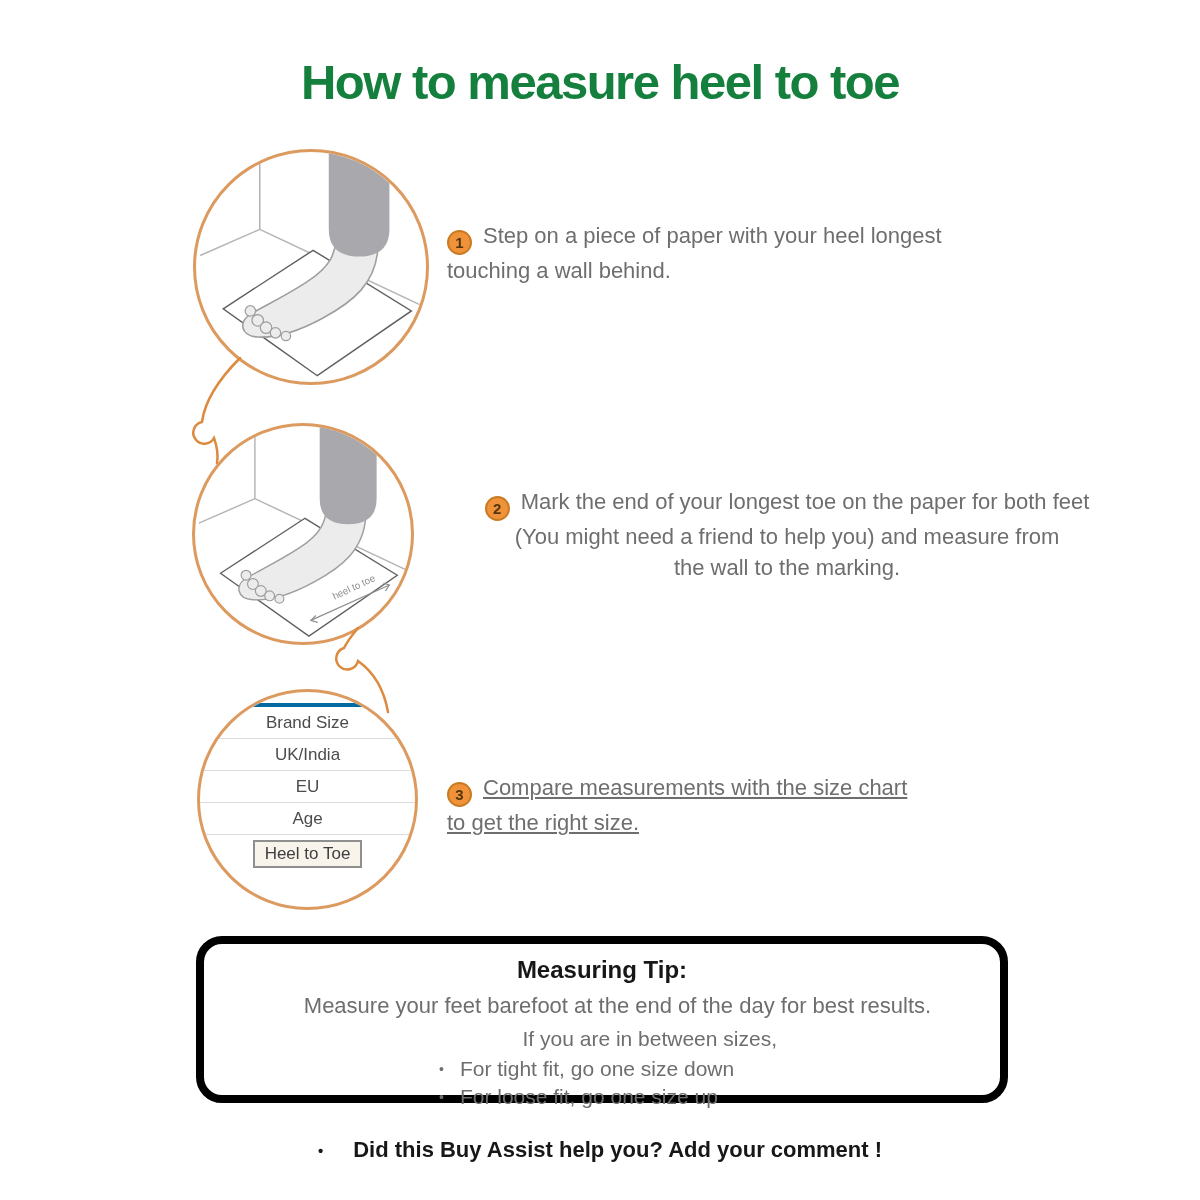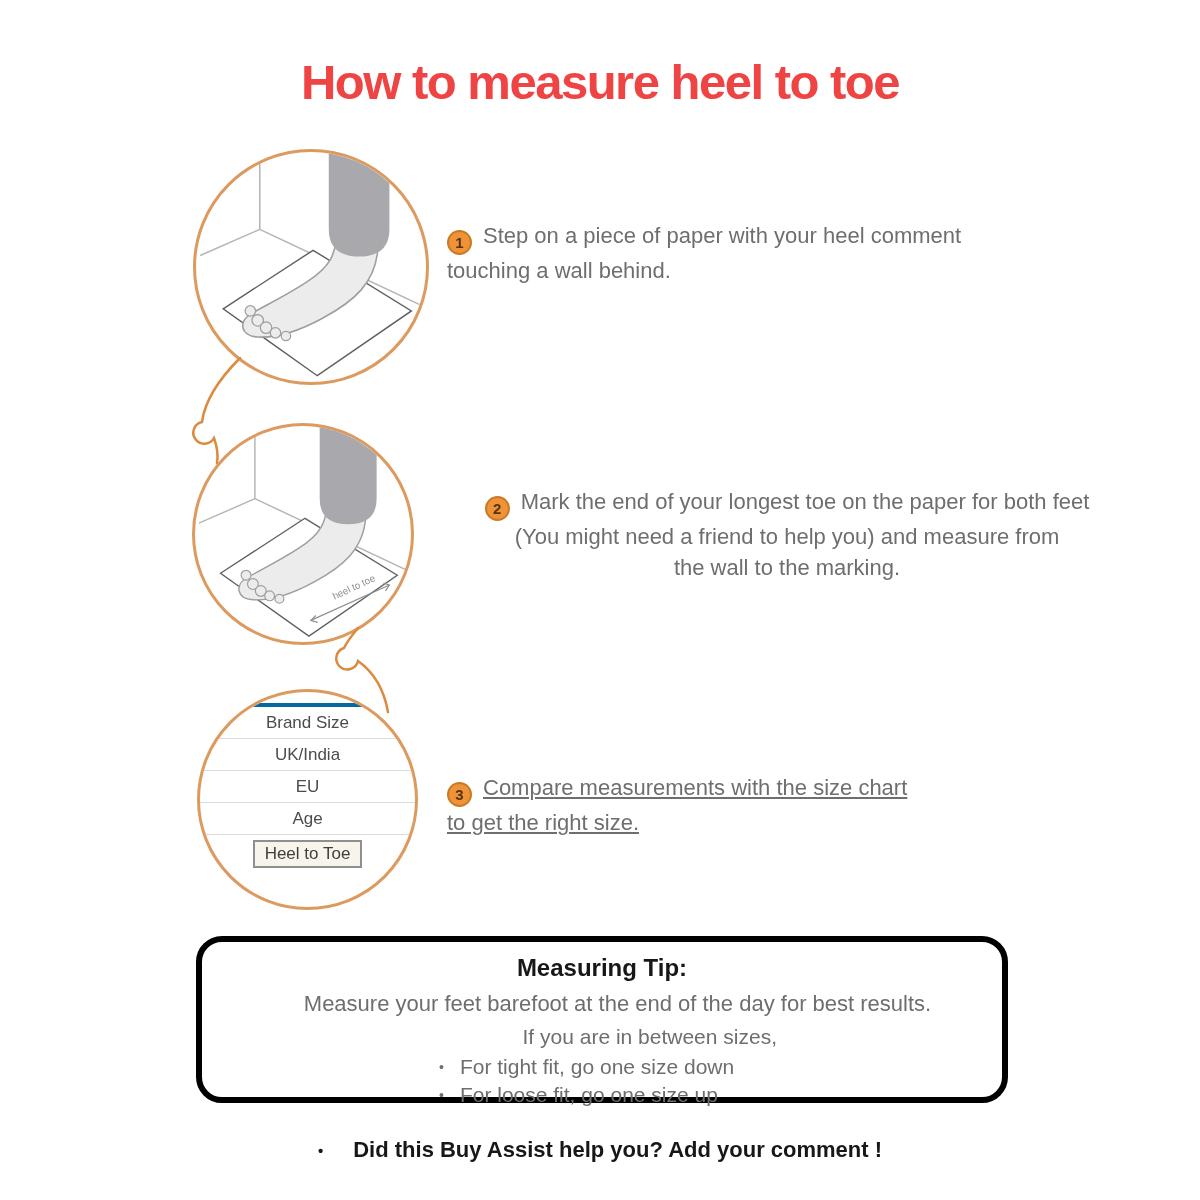--- a/index.html
+++ b/index.html
@@ -5,21 +5,21 @@
   html,body { margin:0; padding:0; background:#ffffff; }
   #canvas {
     position:relative; width:1200px; height:1200px; background:#ffffff;
     font-family:"Liberation Sans", sans-serif; overflow:hidden;
   }
 
   
   .title {
     position:absolute; top:54px; left:0; width:100%;
     text-align:center; font-size:49px; font-weight:700;
-    color:#ef4444; letter-spacing:-1.5px;
+    color:#15803d; letter-spacing:-1.5px;
   }
 
   
   .circle {
     position:absolute; border-radius:50%;
     border:3px solid #DC9A5F; background:#fff;
     overflow:hidden; box-sizing:border-box;
   }
   #c1 { left:193px; top:149px; width:236px; height:236px; }
   #c2 { left:192px; top:423px; width:222px; height:222px; }
@@ -59,21 +59,21 @@
   .size-row:first-child { border-top:4px solid #0369a1; }
   .size-row.highlight { border-bottom:none; height:38px; }
   .heel-box {
     display:inline-block; border:2px solid #8f8f8f; background:#f8f4eb;
     padding:1px 10px; font-size:17px; color:#3e3e3e; line-height:22px;
   }
 
   
   .tipbox {
     position:absolute; left:196px; top:936px; width:812px; height:167px;
-    border:6px solid #000000; border-radius:26px; box-sizing:border-box;
+    border:8px solid #000000; border-radius:26px; box-sizing:border-box;
     background:#fff; text-align:center;
   }
   .tip-title { margin-top:12px; font-size:24px; font-weight:700; color:#171717; }
   .tip-line1 { margin-top:9px; font-size:22px; color:#6e6e6e;padding-left:31px; }
   .tip-sub {
     width:350px; margin:6px auto 0; text-align:right;
     font-size:21px; color:#6e6e6e; line-height:28px;
   }
   .tip-intro { padding-left:2px; }
   .tip-bullets { list-style:none; margin:2px 0 0; padding:0 0 0 12px; }
@@ -162,21 +162,21 @@
   </div>
 
   <svg id="connectors">
     <g fill="none" stroke="#DC8A3E" stroke-width="2.5" stroke-linecap="round">
       <path d="M240,358 Q206,392 202,422 A11,11 0 1 0 214,438 Q219,452 217,463"></path>
       <path d="M358,628 Q348,640 344,648 A11,11 0 1 0 358,661 Q382,678 388,712"></path>
     </g>
   </svg>
 
   <div class="step" id="step1">
-    <span class="badge">1</span><span class="step-text">Step on a piece of paper with your heel comment
+    <span class="badge">1</span><span class="step-text">Step on a piece of paper with your heel longest
 touching a wall behind.</span>
   </div>
   <div class="step" id="step2">
     <span class="badge">2</span><span class="step-text">Mark the end of your longest toe on the paper for both feet
 (You might need a friend to help you) and measure from
 the wall to the marking.</span>
   </div>
   <div class="step" id="step3">
     <span class="badge">3</span><span class="step-text">Compare measurements with the size chart
 to get the right size.</span>

